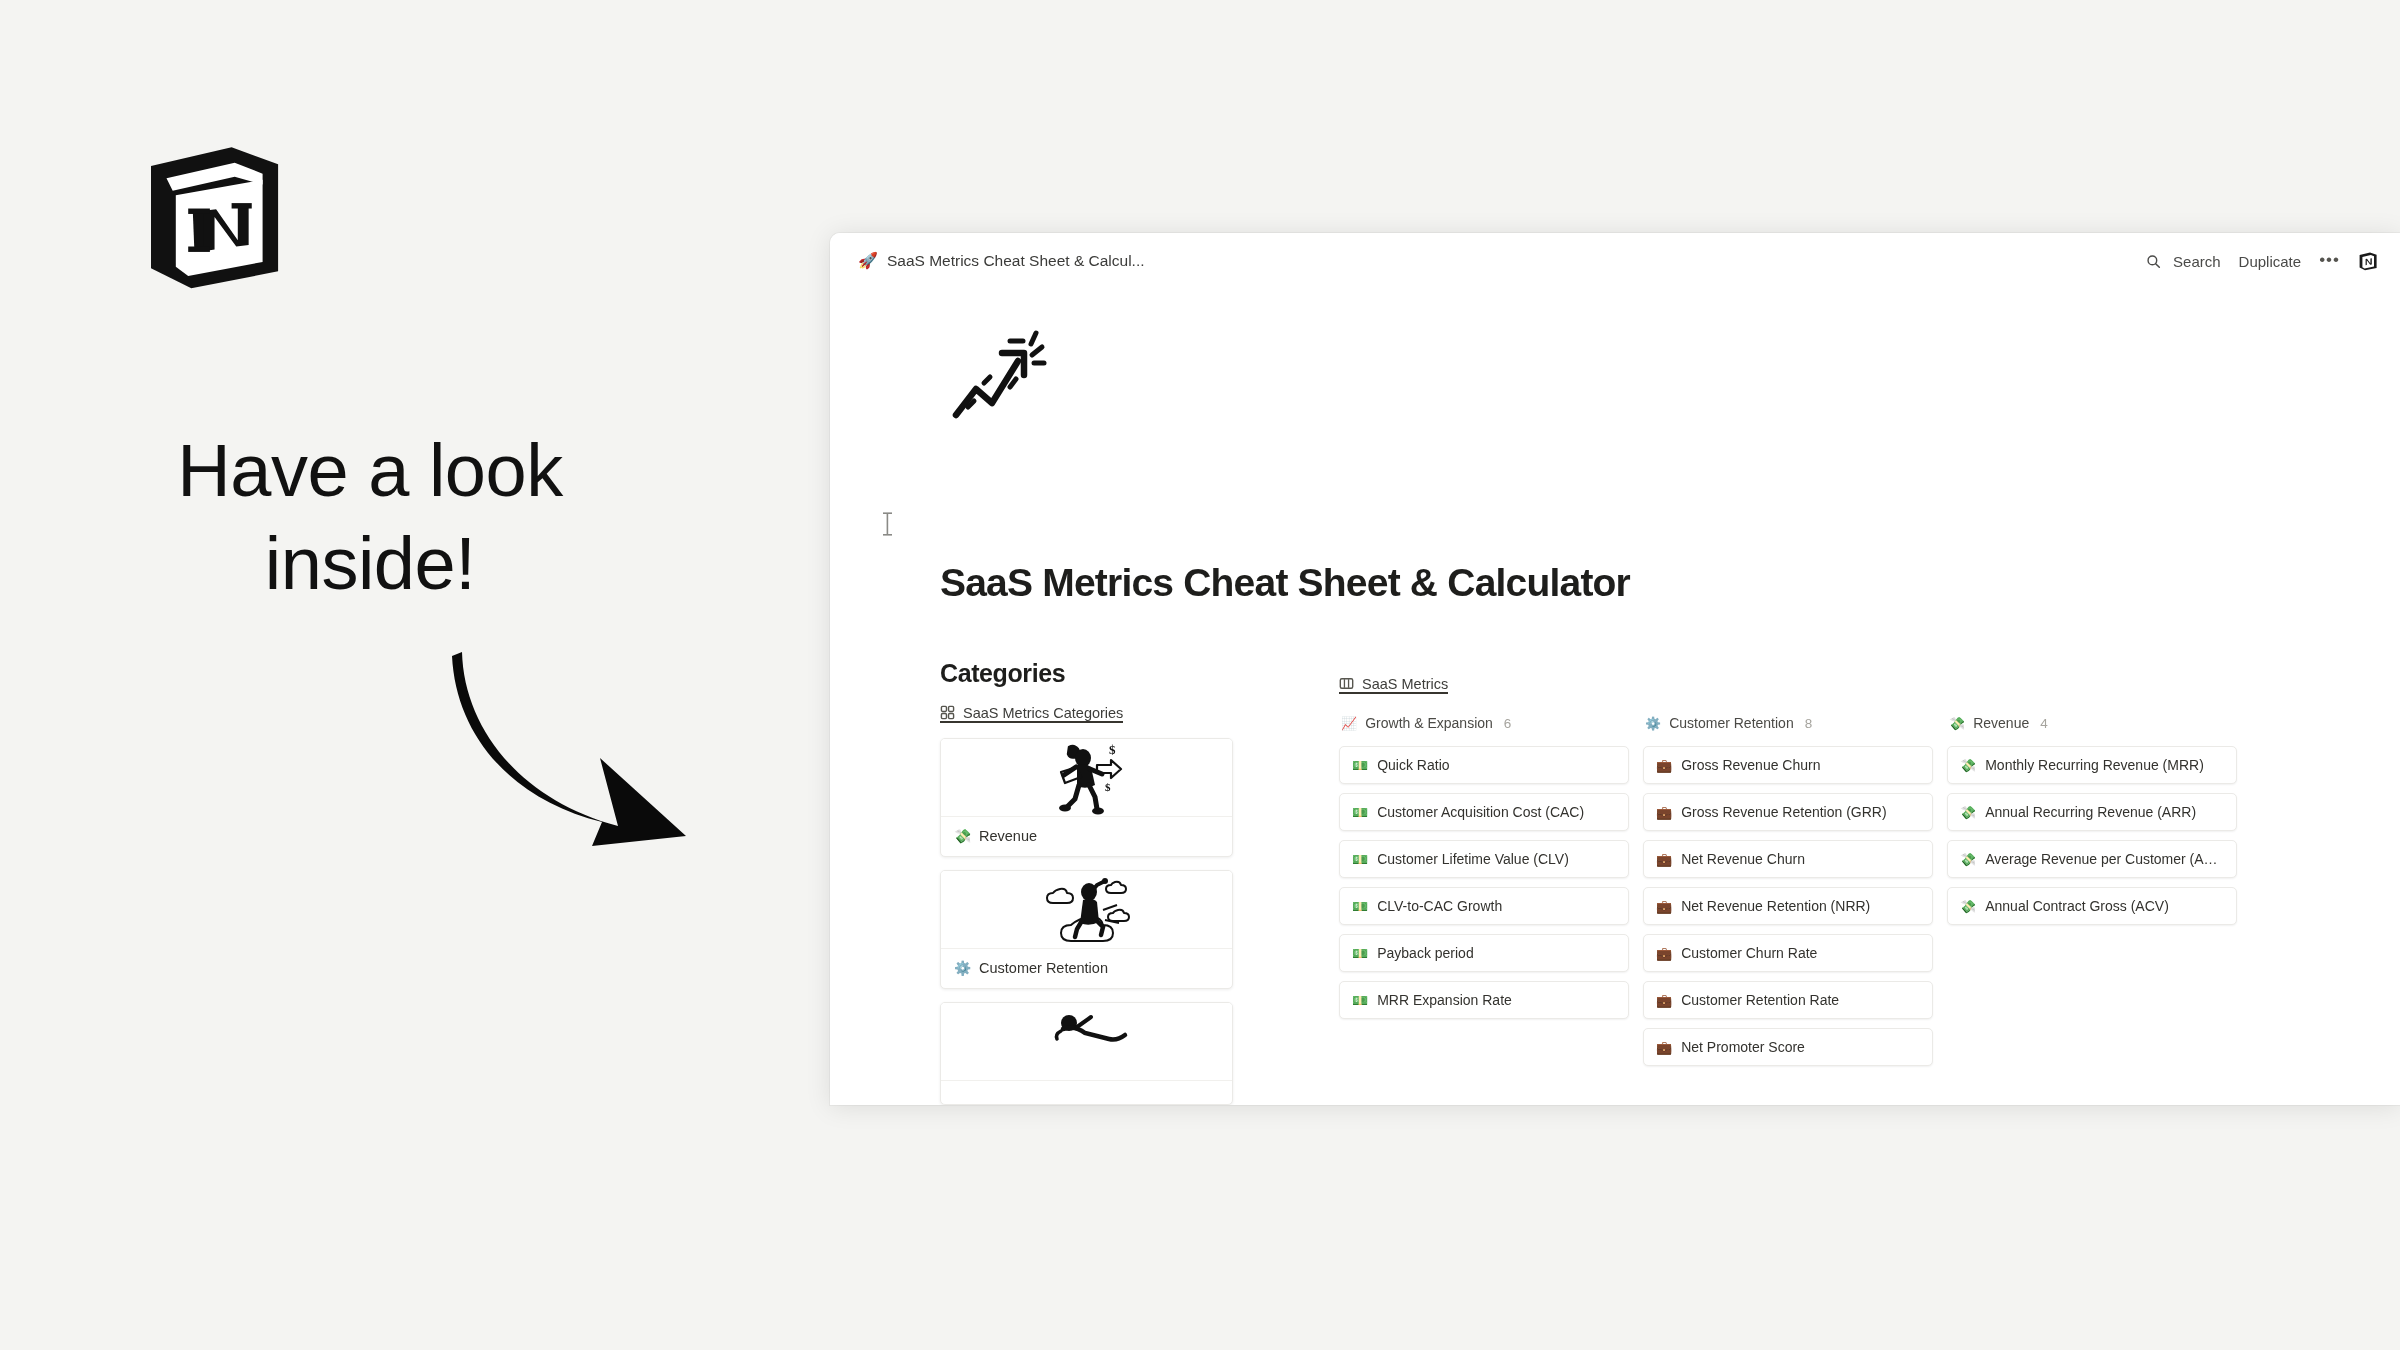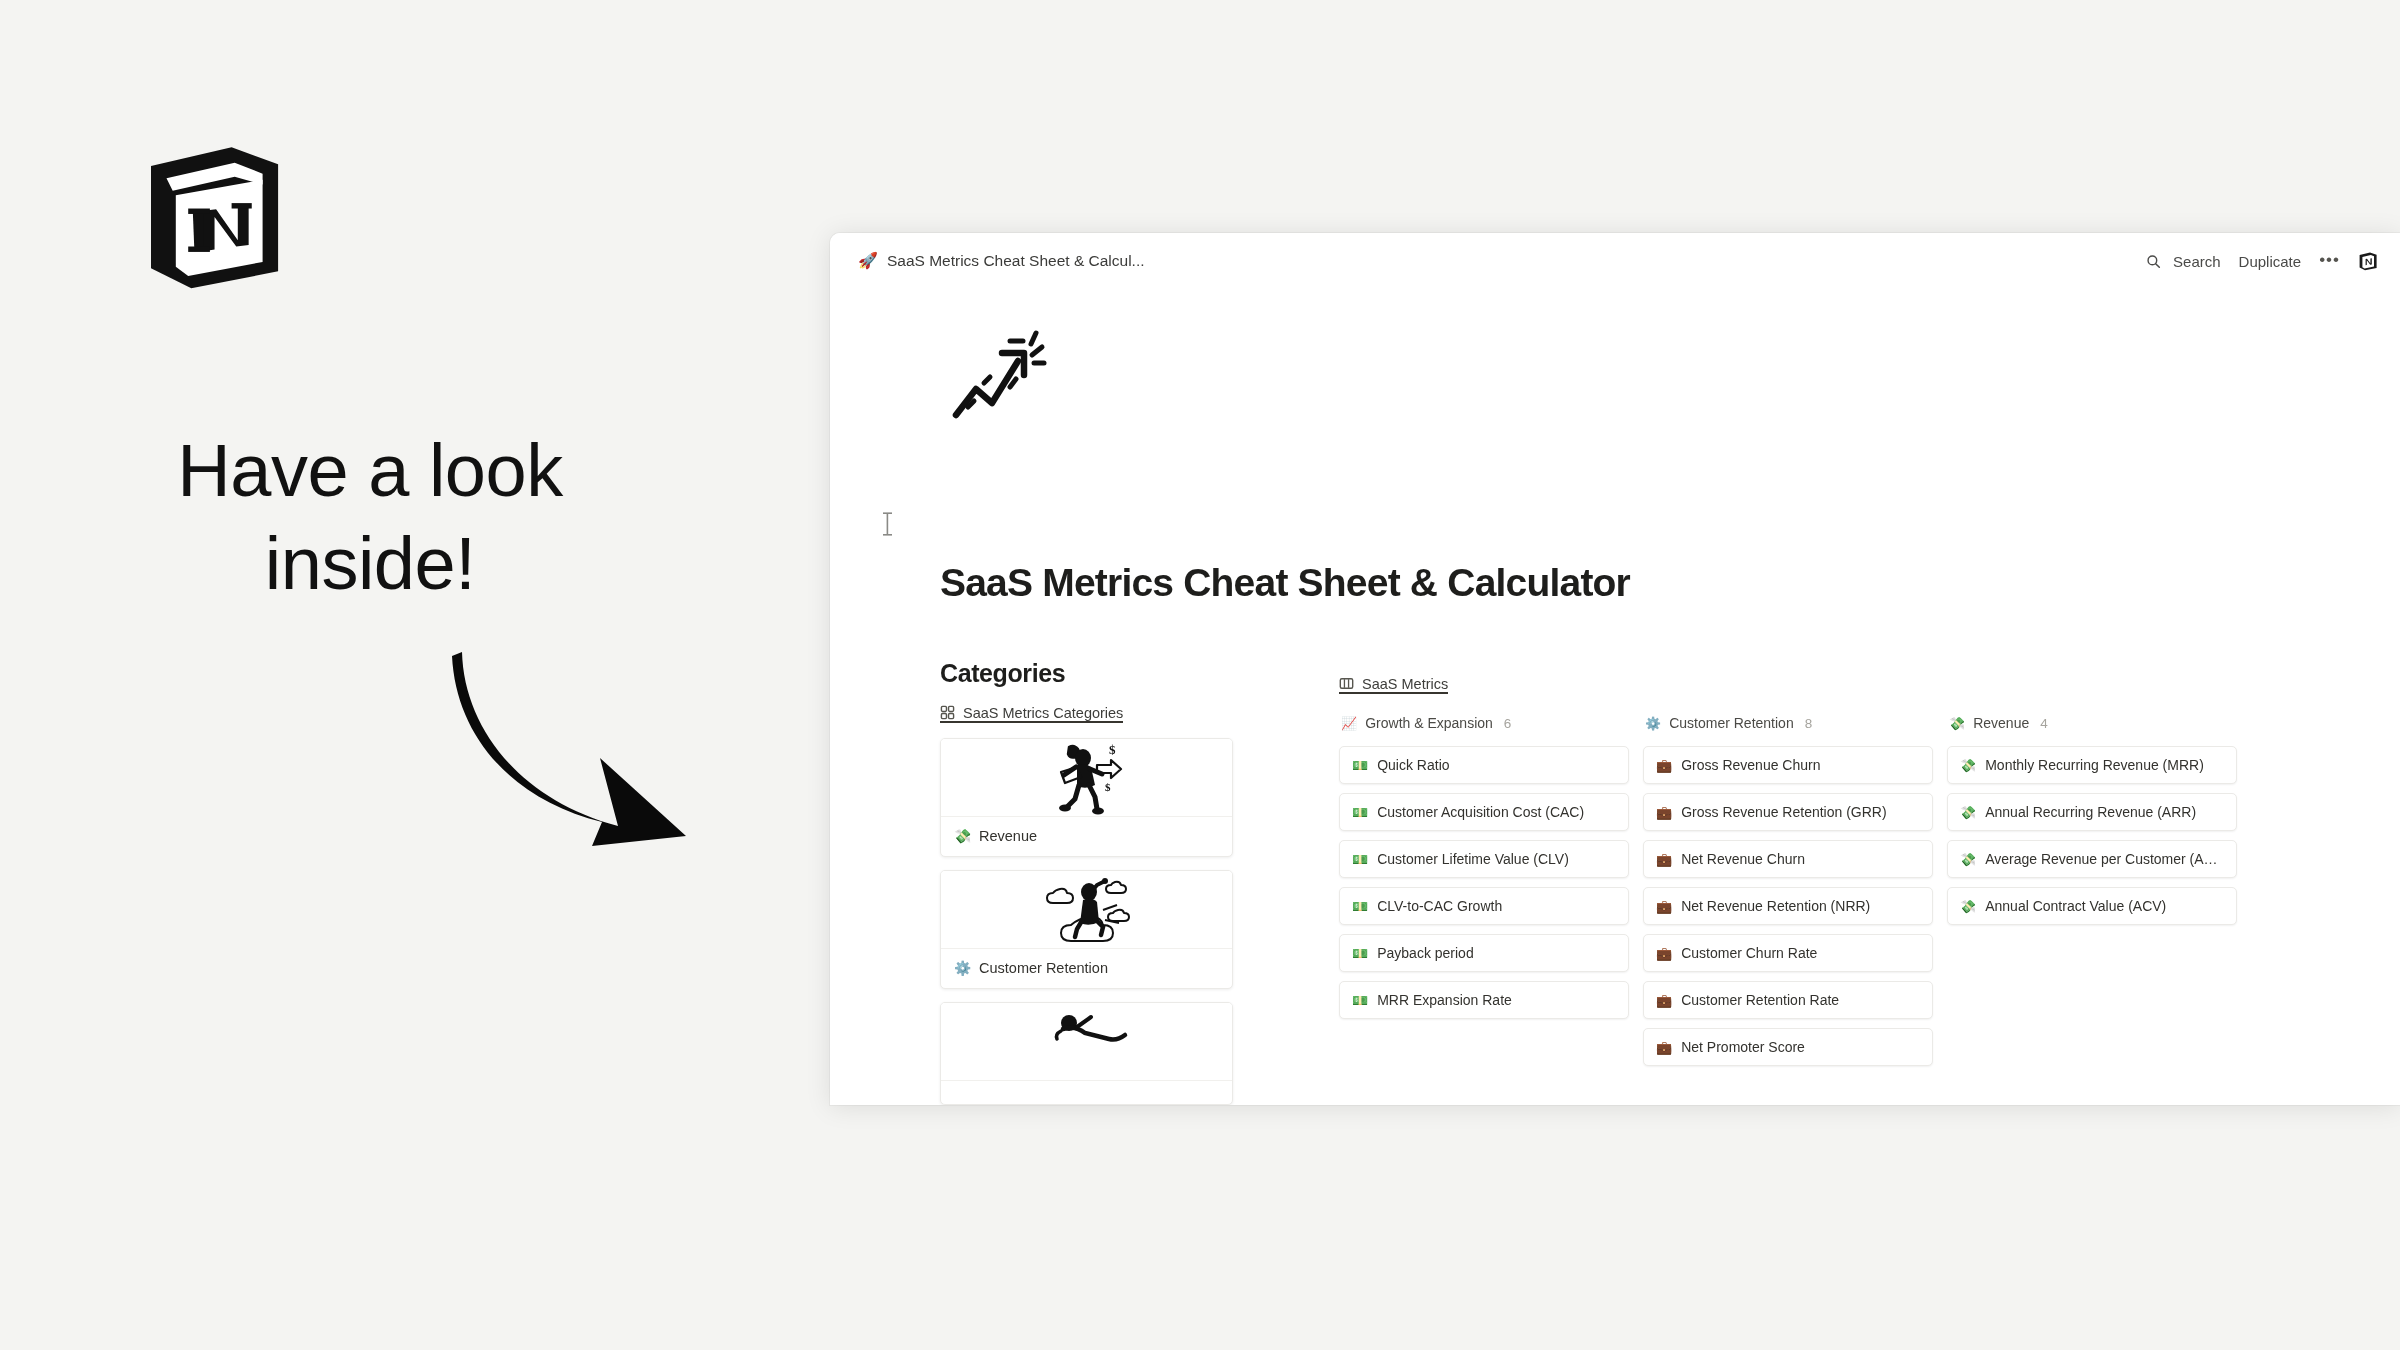--- a/index.html
+++ b/index.html
@@ -418,21 +418,21 @@
               <div class="card">
                 <span class="card-ico">💸</span>
                 <span class="card-title">Annual Recurring Revenue (ARR)</span>
               </div>
               <div class="card">
                 <span class="card-ico">💸</span>
                 <span class="card-title">Average Revenue per Customer (ARPC)</span>
               </div>
               <div class="card">
                 <span class="card-ico">💸</span>
-                <span class="card-title">Annual Contract Value (ACV)</span>
+                <span class="card-title">Annual Contract Gross (ACV)</span>
               </div>
             </div>
           </div>
 
         </div>
       </div>
 
     </div>
   </div>
 </div>

